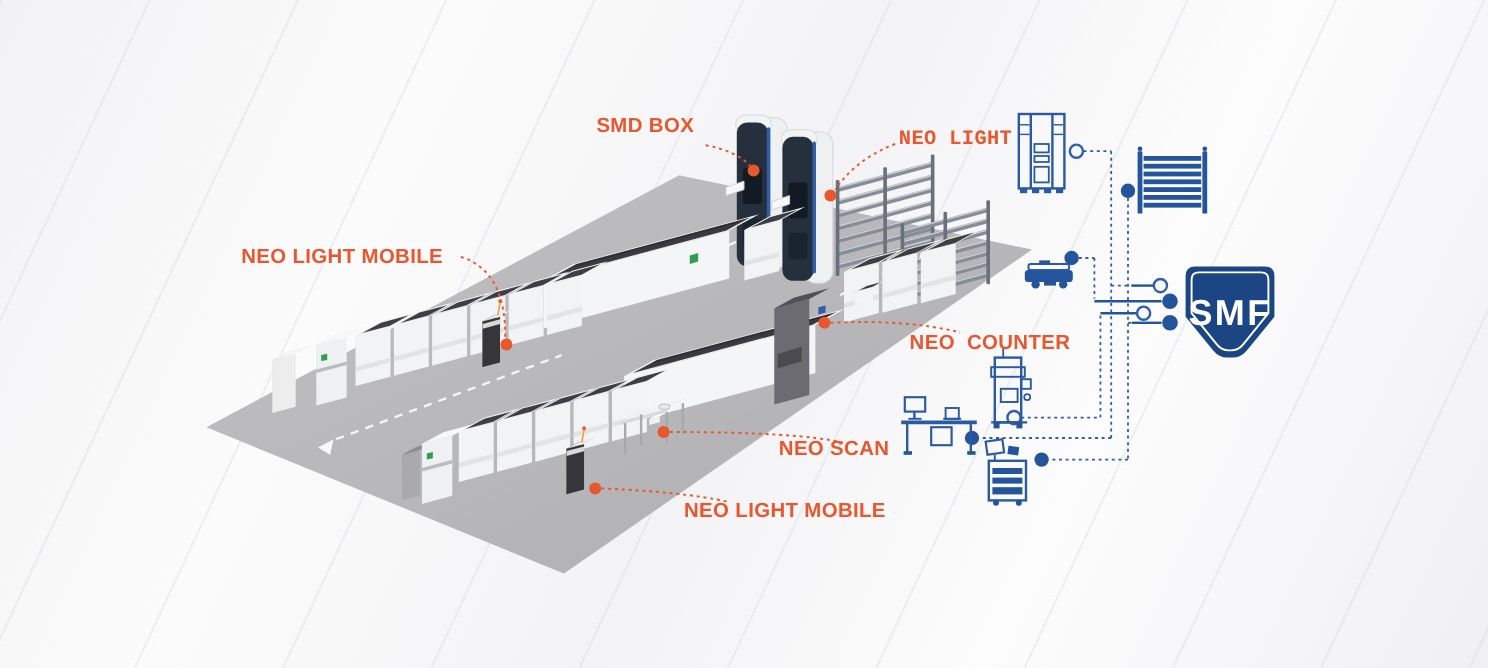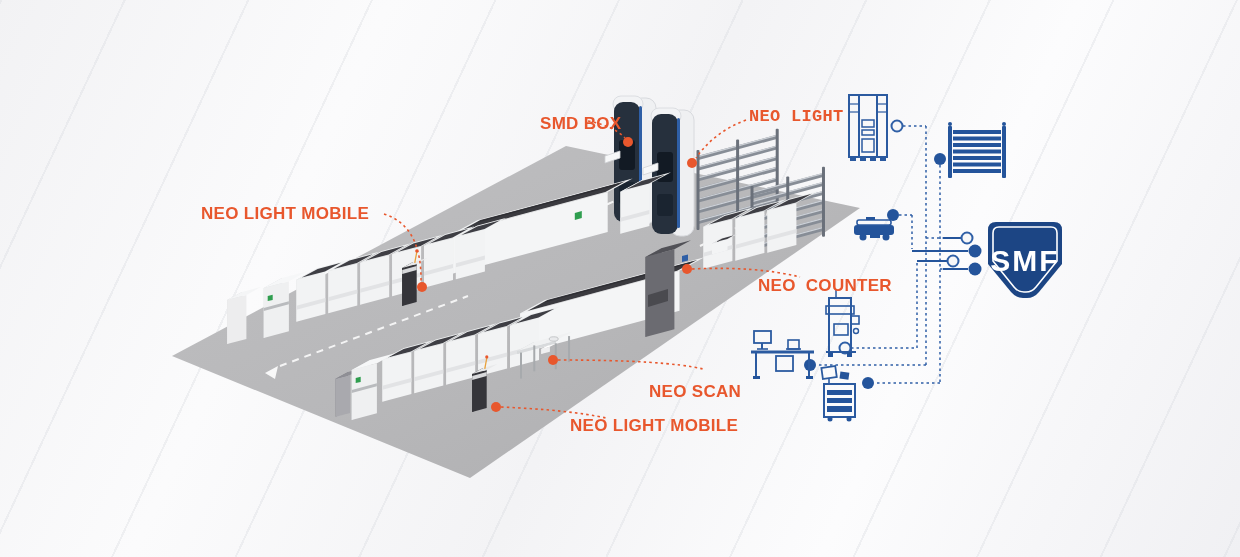--- a/index.html
+++ b/index.html
@@ -369,19 +369,19 @@
       </g>
     </g>
 
     <g>
       <path d="M996,222 H1054 Q1062,222 1062,230 V264 L1039,292 Q1034,298 1027,298 H1023 Q1016,298 1011,292 L988,264 V230 Q988,222 996,222 Z" fill="#1C4584"></path>
       <path d="M999,227 H1051 Q1057,227 1057,233 V261 L1036,287 Q1032,292 1026,292 H1024 Q1018,292 1014,287 L993,261 V233 Q993,227 999,227 Z" fill="none" stroke="#ffffff" stroke-width="1.6"></path>
       <text class="smf-text" x="1025" y="271" text-anchor="middle">SMF</text>
     </g>
   </svg>
 
-  <div class="callout" style="left:497px;top:115px;margin-left:43px;">SMD BOX</div>
+  <div class="callout" style="left:497px;top:96px;">SMD BOX</div>
   <div class="callout" style="left:749px;top:108px;font-family:Liberation Mono, monospace;">NEO LIGHT</div>
   <div class="callout" style="left:201px;top:205px;">NEO LIGHT MOBILE</div>
   <div class="callout" style="left:758px;top:277px;">NEO  COUNTER</div>
-  <div class="callout" style="left:649px;top:383px;">NEO SCAN</div>
+  <div class="callout" style="left:649px;top:365px;">NEO SCAN</div>
   <div class="callout" style="left:570px;top:417px;">NEO LIGHT MOBILE</div>
 </div>
 
 </body></html>

